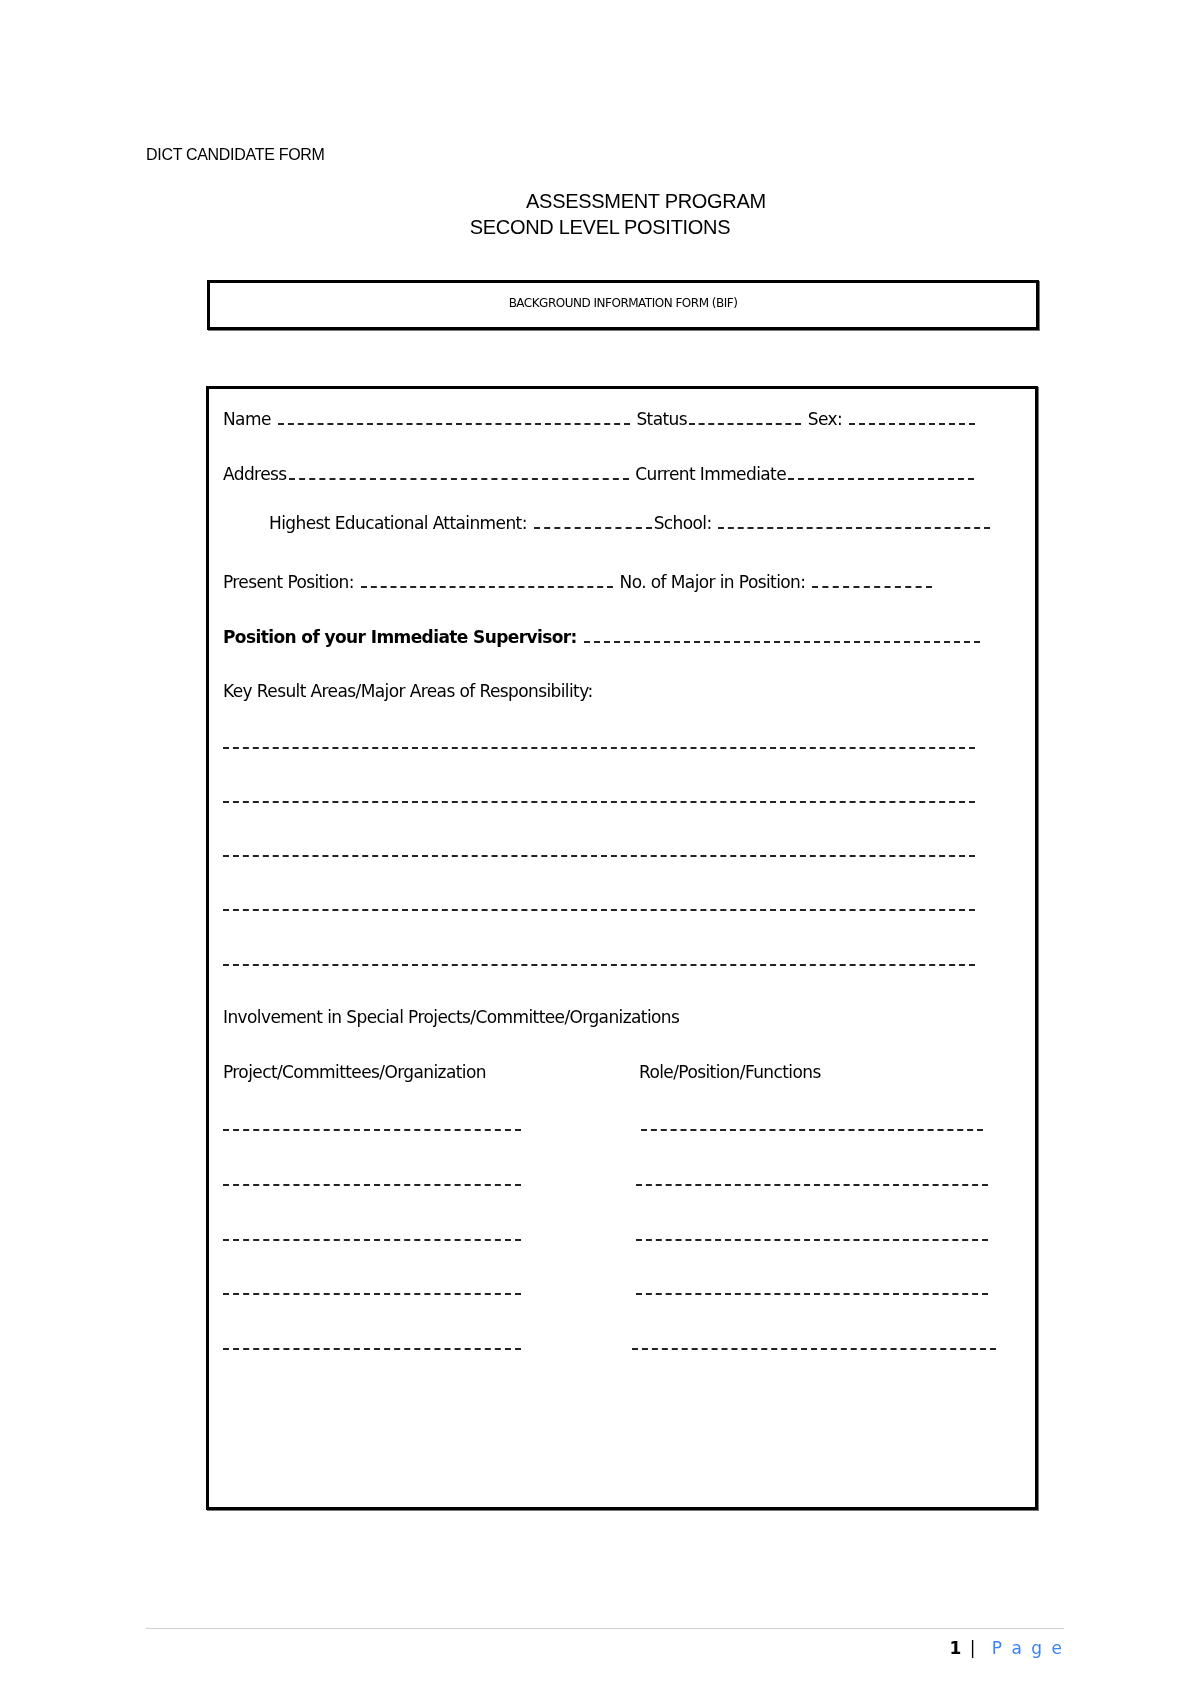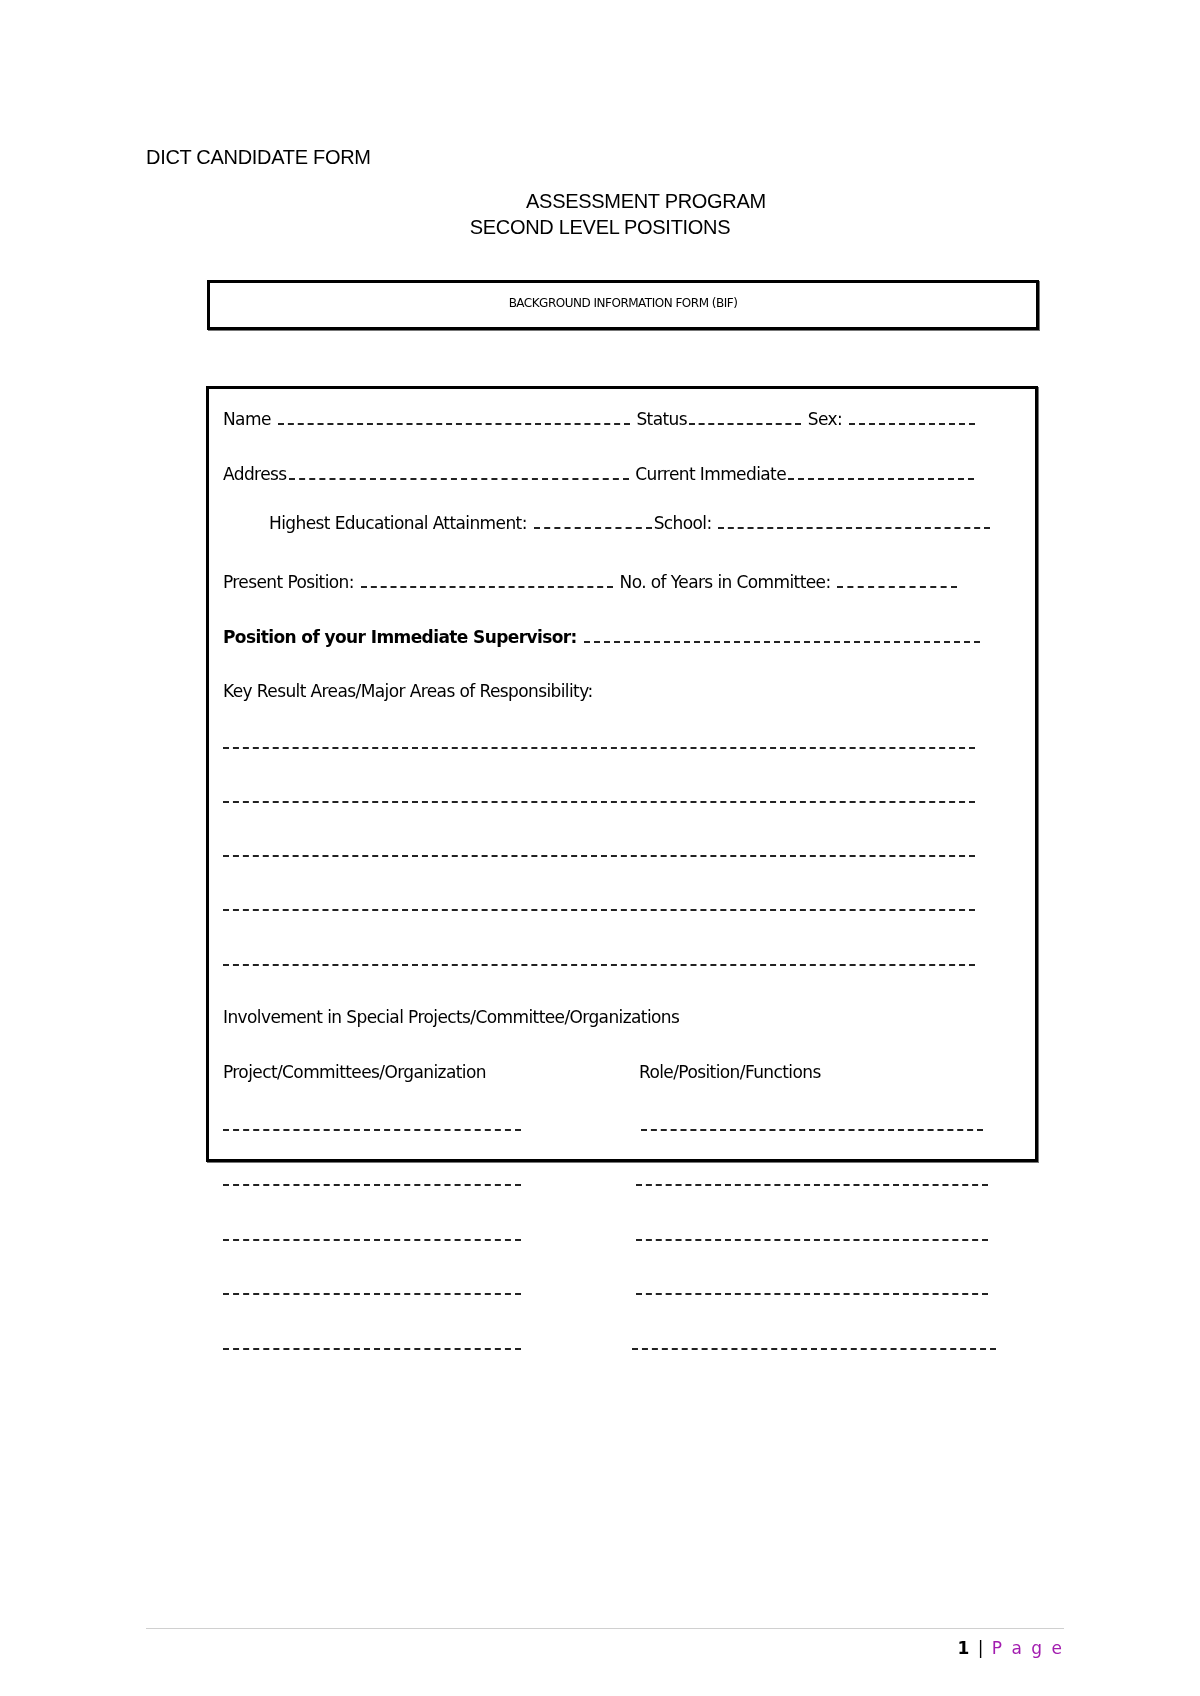--- a/index.html
+++ b/index.html
@@ -1,27 +1,27 @@
 <!DOCTYPE html>
 <html><head>
 <meta charset="utf-8">
 <style>
   html, body { margin: 0; padding: 0; background: #ffffff; }
   body { width: 1200px; height: 1696px; position: relative; overflow: hidden; color: #000; }
   .page { position: absolute; left: 0; top: 0; width: 1200px; height: 1696px; background: #fff; }
 
-  .doc-header { position: absolute; left: 146px; top: 146px; font-family: "Liberation Sans", sans-serif; font-size: 20px; letter-spacing: -0.3px; }
+  .doc-header { position: absolute; left: 146px; top: 146px; font-family: "Liberation Sans", sans-serif; font-size: 16px; letter-spacing: -0.3px; }
   .program-title { position: absolute; left: 0; width: 1200px; text-align: center; font-family: "Liberation Sans", sans-serif; font-size: 20px; letter-spacing: -0.3px; }
   .program-title.l1 { top: 190px; padding-left: 46px; }
   .program-title.l2 { top: 216px; }
 
   .bif-box { position: absolute; left: 207px; top: 280px; width: 832px; height: 50px; border: 3px solid #000; box-sizing: border-box; box-shadow: 1px 1px 0 #777; }
   .bif-box span { position: absolute; left: 0; right: 0; top: 13px; text-align: center; font-family: "DejaVu Sans", sans-serif; font-size: 12px; letter-spacing: -0.5px; }
 
-  .form-box { position: absolute; left: 206px; top: 386px; width: 832px; height: 776px; border: 3px solid #000; box-sizing: border-box; box-shadow: 1px 1px 0 #777; }
+  .form-box { position: absolute; left: 206px; top: 386px; width: 832px; height: 1124px; border: 3px solid #000; box-sizing: border-box; box-shadow: 1px 1px 0 #777; }
 
   .line { position: absolute; left: 14px; font-family: "DejaVu Sans", sans-serif; font-size: 17px; letter-spacing: -0.6px; white-space: nowrap; }
   .blank { display: inline-block; border-bottom: 2px dashed #222; height: 14px; vertical-align: baseline; margin: 0 2px; }
   .rule { position: absolute; border-bottom: 2px dashed #222; height: 0; }
 </style>
 </head>
 <body>
 
 <div class="page">
 
@@ -50,21 +50,21 @@
 
     <div class="line" style="top:124px;margin-left:46px;">
       <span>Highest Educational Attainment:</span>
       <span class="blank" style="width:118px;"></span><span>School:</span>
       <span class="blank" style="width:272px;"></span>
     </div>
 
     <div class="line" style="top:183px;">
       <span>Present Position:</span>
       <span class="blank" style="width:252px;"></span>
-      <span>No. of Years in Committee:</span>
+      <span>No. of Major in Position:</span>
       <span class="blank" style="width:120px;"></span>
     </div>
 
     <div class="line" style="top:238px;font-weight:bold;">
       <span>Position of your Immediate Supervisor:</span>
       <span class="blank" style="width:396px;"></span>
     </div>
 
     <div class="line" style="top:292px;">Key Result Areas/Major Areas of Responsibility:</div>
 
@@ -92,16 +92,16 @@
     <div class="rule" style="left:427px; width:352px; top:904px;"></div>
 
     <div class="rule" style="left:14px; width:298px; top:959px;"></div>
     <div class="rule" style="left:423px; width:364px; top:959px;"></div>
   </div>
 
   <div style="position:absolute; left:146px; top:1628px; width:918px; height:0; border-top:1px solid #d0d0d0;"></div>
   <div style="position:absolute; right:136px; top:1638px; font-family:'DejaVu Sans', sans-serif; font-size:17px; white-space:nowrap;">
     <span style="font-weight:bold;">1</span>
     <span style="margin:0 3px;">|</span>
-    <span style="color:#a21caf; letter-spacing:2px;">P a g e</span>
+    <span style="color:#3b82f6; letter-spacing:2px;margin-left:8px;">P a g e</span>
   </div>
 
 </div>
 
 </body></html>

